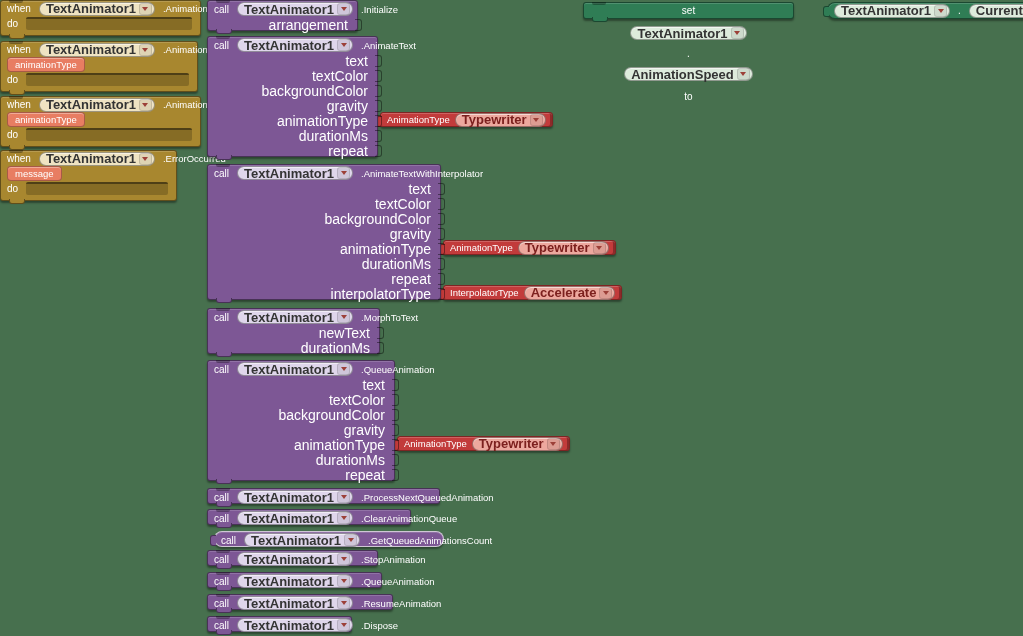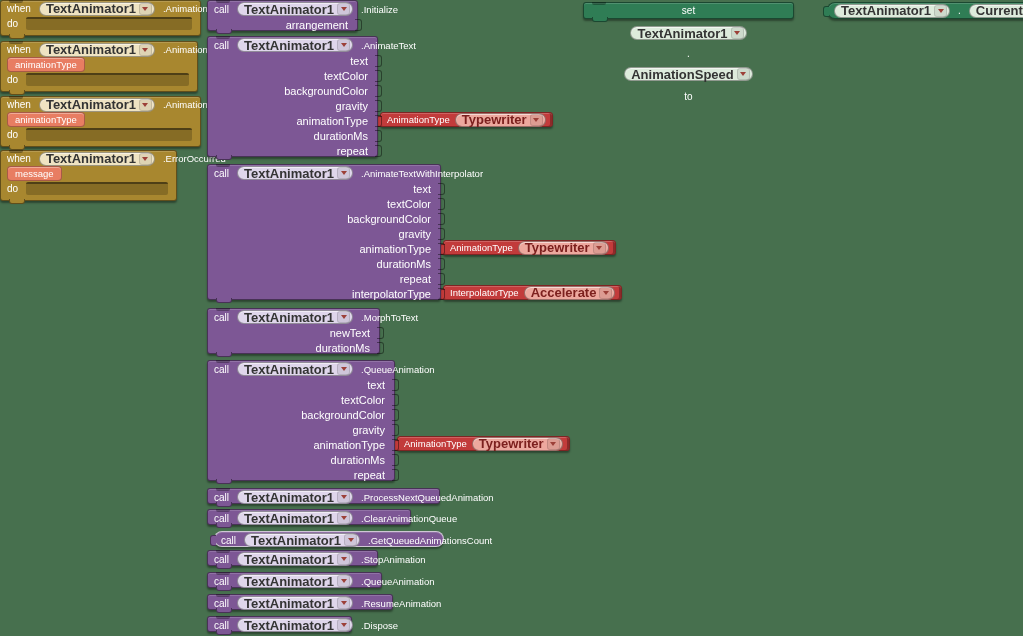--- a/index.html
+++ b/index.html
@@ -21,21 +21,21 @@
   .block.green{background:var(--green);}
   .block.reporter{border-radius:8px;}
   .block.litborder{border-color:rgba(235,235,235,.75);}
   .row{display:flex;align-items:center;gap:8px;padding:0 6px;white-space:nowrap;}
   .hrow{height:16px;}
   .ehrow{height:15px;}
   .prow{height:15px;justify-content:flex-end;position:relative;padding-right:9px;}
   .dorow{height:13px;align-items:flex-start;}
   .kw{font-size:10px;line-height:15px;}
   .mname{font-size:9.5px;letter-spacing:0;}
-  .plabel{font-size:11px;}
+  .plabel{font-size:14px;}
   .chiprow{height:15px;}
   .chip{display:inline-flex;align-items:center;height:13px;padding:0 7px;border-radius:4px;
     background:var(--chip);border:1px solid rgba(0,0,0,.28);font-size:9.5px;color:#fff;
     box-shadow:inset 0 1px 0 rgba(255,255,255,.35);}
   .dd{display:inline-flex;align-items:center;height:12px;border-radius:7px;padding:0 2px 0 6px;gap:3px;
     border:1px solid rgba(0,0,0,.35);box-shadow:inset 0 1px 0 rgba(255,255,255,.55);}
   .dd-gold{background:var(--ddgold);}
   .dd-purple{background:var(--ddpurple);}
   .dd-green{background:var(--ddgreen);}
   .dd-red{background:var(--ddred);}

